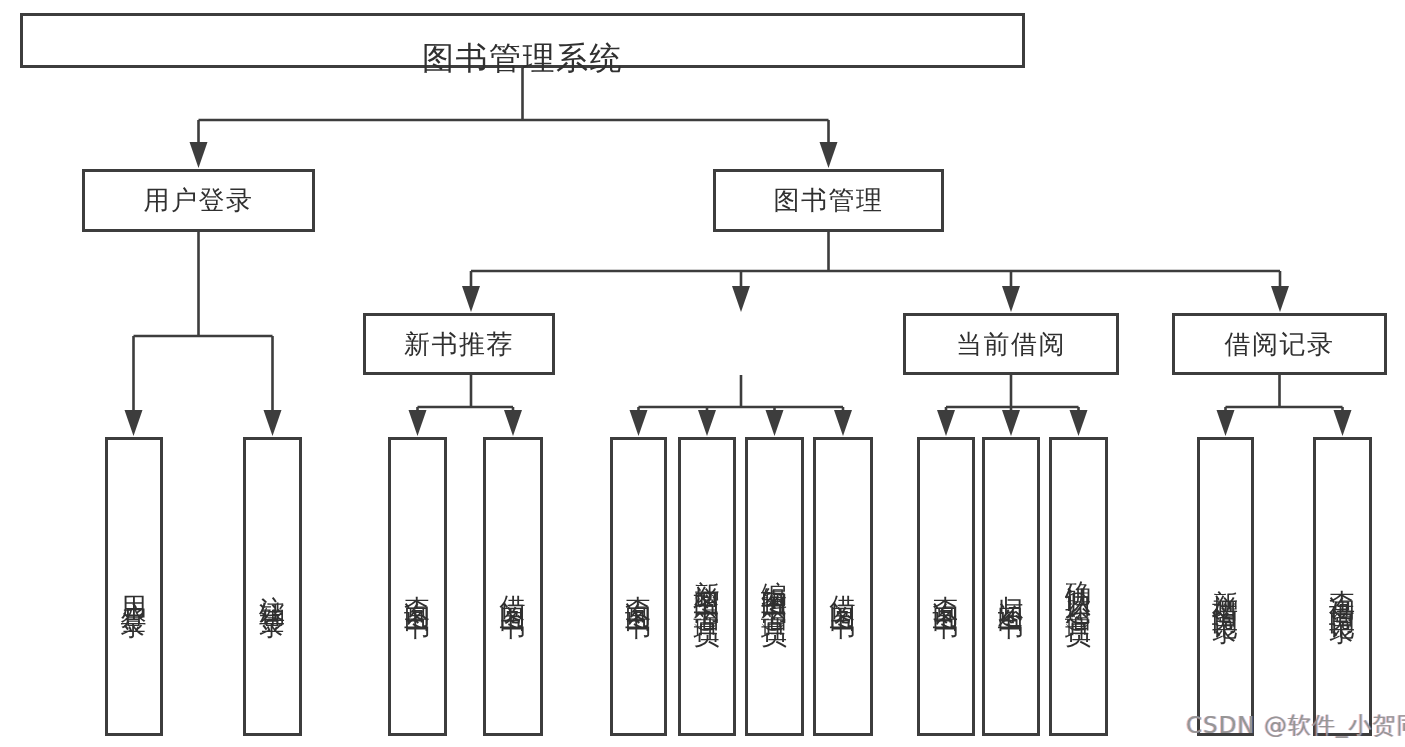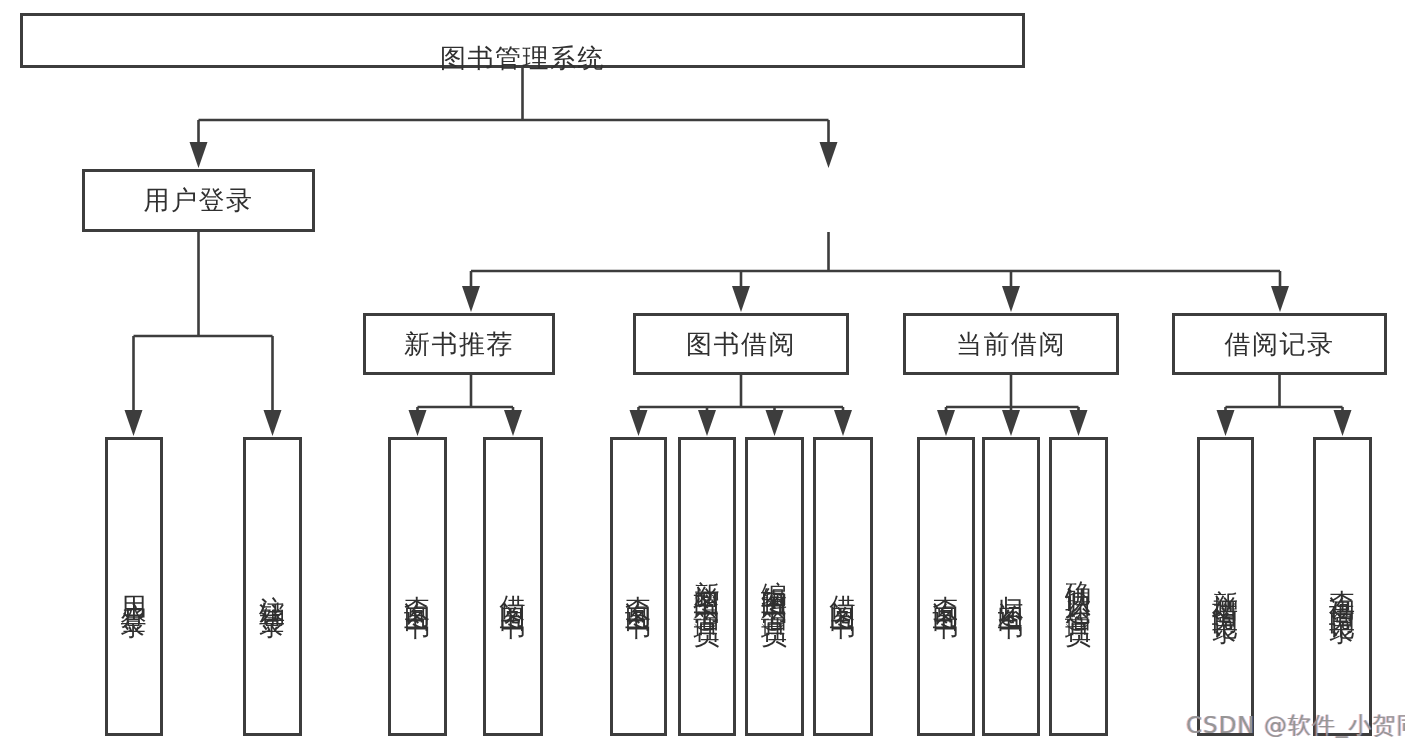--- a/index.html
+++ b/index.html
@@ -20,21 +20,21 @@
     border:3px solid #3d3d3d;
     background:#ffffff;
     display:flex;align-items:center;justify-content:center;
     color:#303030;
   }
   .node.h span{
     font-size:26px;
     letter-spacing:1.5px;
     white-space:nowrap;
   }
-  .node.title span{font-size:26px;margin-top:36px;}
+  .node.title span{font-size:32px;margin-top:36px;}
   .node.v span{
     writing-mode:vertical-rl;
     text-orientation:mixed;
     font-size:26px;
     letter-spacing:6px;
     line-height:1;
   }
   .watermark{
     position:absolute;
     left:1186px;top:710px;
@@ -90,26 +90,26 @@
     </g>
   </svg>
 
   <div class="node h title" style="left:20px;top:13px;width:1005px;height:55px">
     <span>图书管理系统</span>
   </div>
 
   <div class="node h" style="left:82px;top:169px;width:233px;height:63px">
     <span>用户登录</span>
   </div>
+  <div class="node h" style="left:713px;top:169px;width:231px;height:63px">
+    <span>图书管理</span>
+  </div>
 
   <div class="node h" style="left:363px;top:313px;width:192px;height:62px">
     <span>新书推荐</span>
-  </div>
-  <div class="node h" style="left:633px;top:313px;width:216px;height:62px">
-    <span>图书借阅</span>
   </div>
   <div class="node h" style="left:903px;top:313px;width:216px;height:62px">
     <span>当前借阅</span>
   </div>
   <div class="node h" style="left:1172px;top:313px;width:215px;height:62px">
     <span>借阅记录</span>
   </div>
 
   <div class="node v" style="left:105px;top:437px;width:58px;height:299px">
     <span>用户登录</span>

